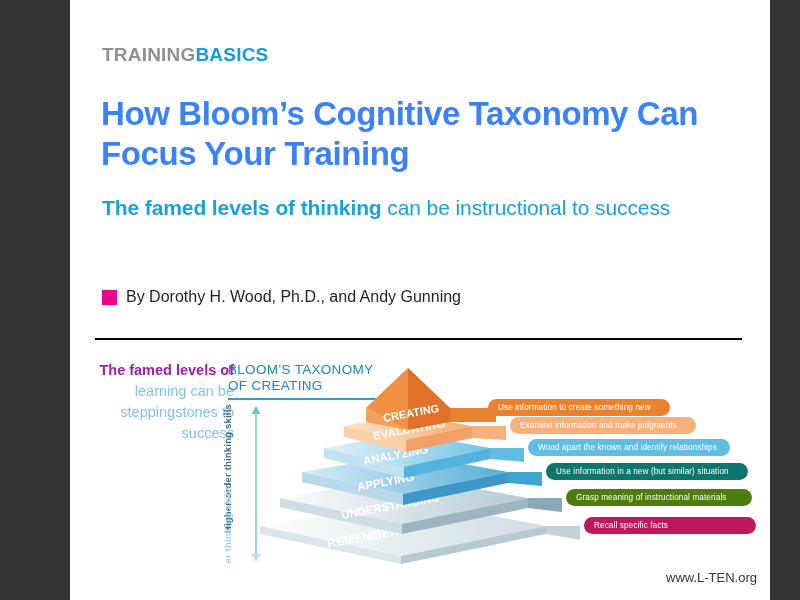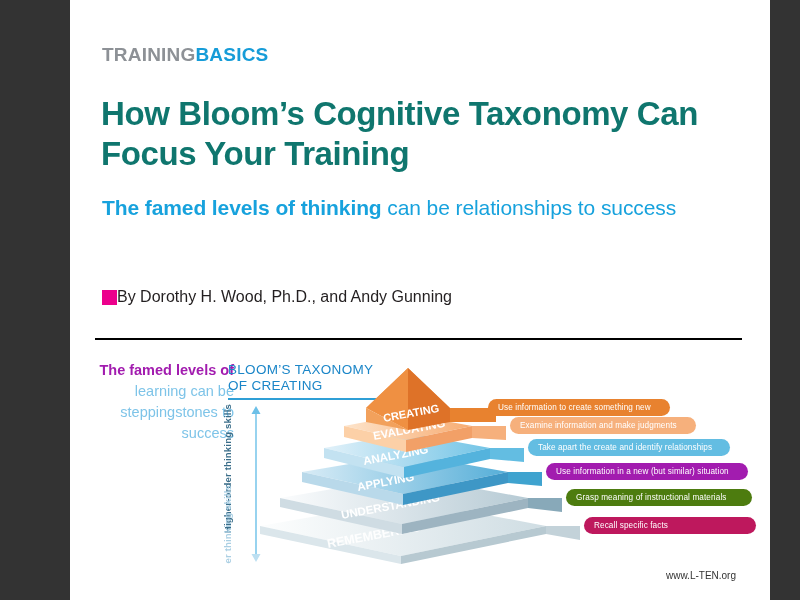--- a/index.html
+++ b/index.html
@@ -58,21 +58,21 @@
 
   
   .headline {
     position: absolute;
     left: 31px;
     top: 94px;
     width: 660px;
     font-size: 33px;
     line-height: 40px;
     font-weight: bold;
-    color: #0f766e;
+    color: #3b82f6;
     letter-spacing: -0.4px;
   }
 
   
   .deck {
     position: absolute;
     left: 32px;
     top: 192px;
     width: 630px;
     font-size: 21px;
@@ -82,21 +82,21 @@
   }
   .deck .deck-bold { font-weight: bold; }
 
   
   .byline {
     position: absolute;
     left: 32px;
     top: 288px;
     display: flex;
     align-items: center;
-    gap: 0;
+    gap: 9px;
   }
   .byline-square {
     width: 15px;
     height: 15px;
     background: #ec008c;
     flex: 0 0 auto;
   }
   .byline-text {
     font-size: 16px;
     color: #231f20;
@@ -226,21 +226,21 @@
     color: #1b9cd9;
   }
   .footer-date {
     font-size: 12.5px;
     color: #333333;
   }
   .footer-right {
     position: absolute;
     left: 596px;
     top: 570px;
-    font-size: 10px;
+    font-size: 13px;
     color: #333333;
     white-space: nowrap;
   }
 </style>
 </head>
 <body>
 
 <div id="viewport">
 
   <div class="side-bar left"></div>
@@ -248,21 +248,21 @@
 
   <div id="page">
 
     <div class="kicker">
       <span class="k-gray">TRAINING</span><span class="k-blue">BASICS</span>
     </div>
 
     <h1 class="headline">How Bloom’s Cognitive Taxonomy Can Focus Your Training</h1>
 
     <div class="deck">
-      <span class="deck-bold">The famed levels of thinking</span><span> can be relationships to success</span>
+      <span class="deck-bold">The famed levels of thinking</span><span> can be instructional to success</span>
     </div>
 
     <div class="byline">
       <span class="byline-square"></span>
       <span class="byline-text">By Dorothy H. Wood, Ph.D., and Andy Gunning</span>
     </div>
 
     <div class="rule"></div>
 
     <div id="infographic">
@@ -363,23 +363,23 @@
         <polygon points="290,168 324,168 324,182 290,176" fill="#c3d2d9"></polygon>
       </svg>
 
       <div class="callout" style="left:440px; top:65px; width:186px; background:#f6b07c;">
         <span>Examine information and make judgments</span>
       </div>
       <div class="callout" style="left:418px; top:47px; width:182px; background:#e8822f;">
         <span>Use information to create something new</span>
       </div>
       <div class="callout" style="left:458px; top:87px; width:202px; background:#63bde2;">
-        <span>Take apart the create and identify relationships</span>
-      </div>
-      <div class="callout" style="left:476px; top:111px; width:202px; background:#a21caf;">
+        <span>Wood apart the known and identify relationships</span>
+      </div>
+      <div class="callout" style="left:476px; top:111px; width:202px; background:#0f766e;">
         <span>Use information in a new (but similar) situation</span>
       </div>
       <div class="callout" style="left:496px; top:137px; width:186px; background:#4d7c0f;">
         <span>Grasp meaning of instructional materials</span>
       </div>
       <div class="callout" style="left:514px; top:165px; width:172px; background:#be185d;">
         <span>Recall specific facts</span>
       </div>
 
     </div>

